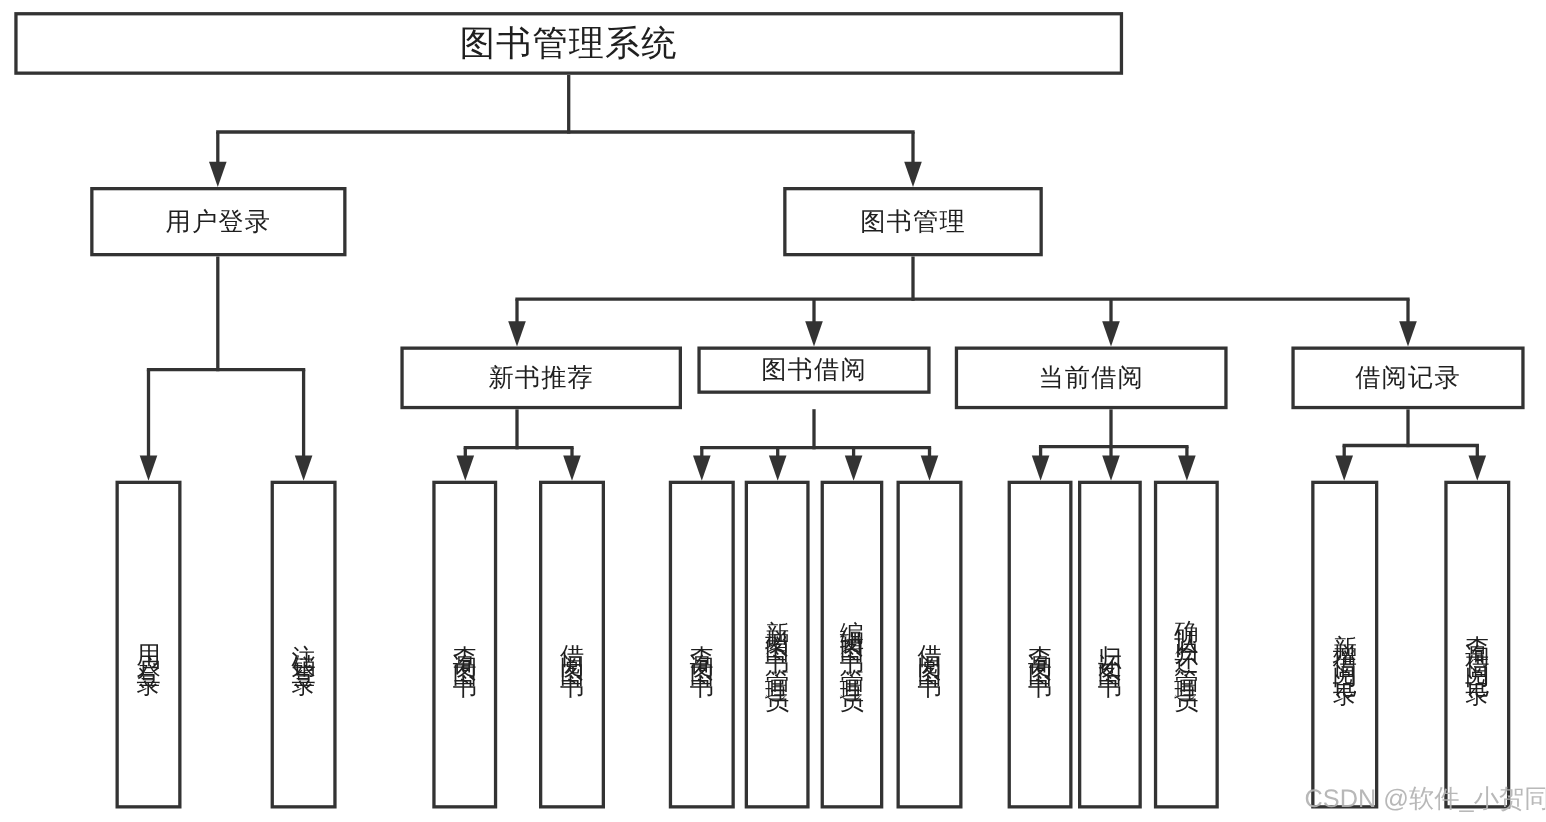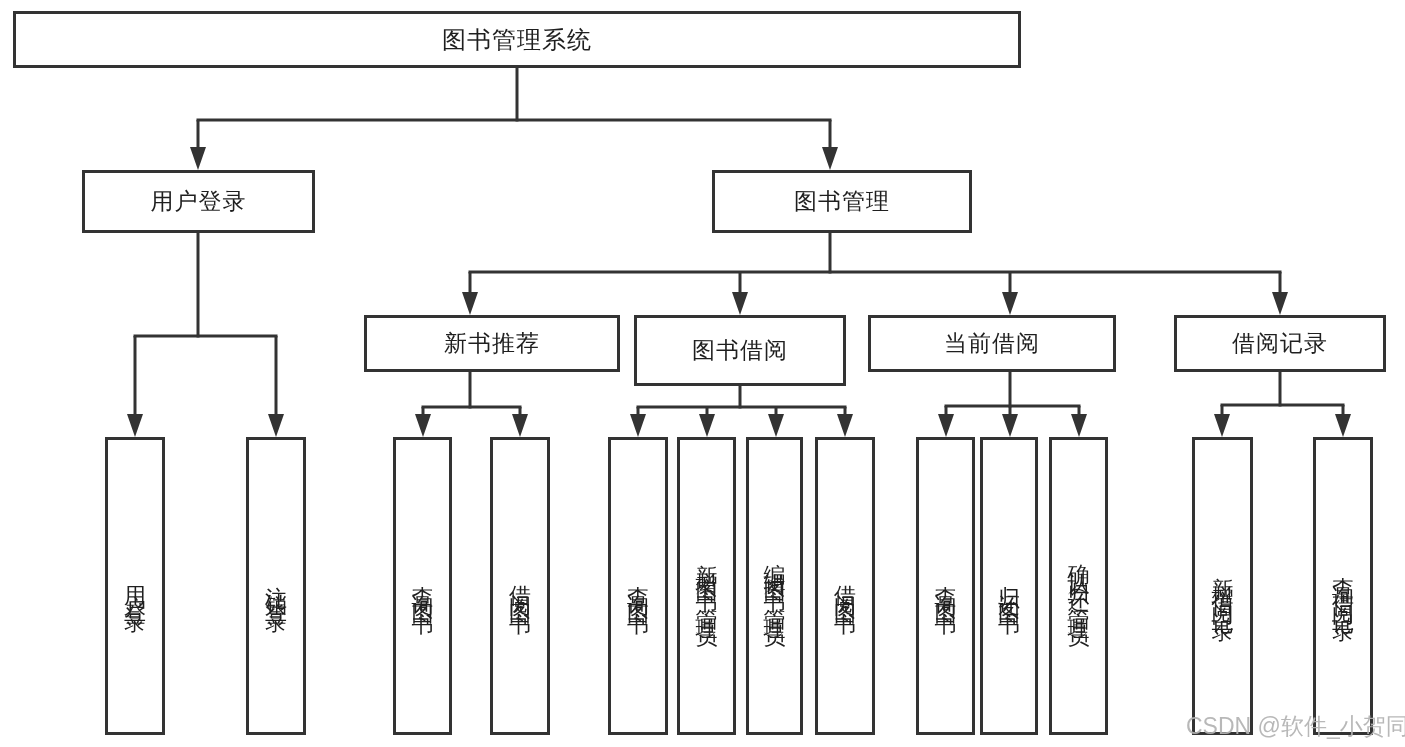--- a/index.html
+++ b/index.html
@@ -21,21 +21,21 @@
   .node{
     position:absolute;
     box-sizing:border-box;
     border:3px solid var(--line);
     background:var(--bg);
     display:flex;align-items:center;justify-content:center;
     font-size:23px;
     letter-spacing:1px;
     white-space:nowrap;
   }
-  .node.root{font-size:24px;}
+  .node.root{font-size:32px;}
   .leaf{
     position:absolute;
     box-sizing:border-box;
     border:3px solid var(--line);
     background:var(--bg);
     display:flex;align-items:center;justify-content:center;
     writing-mode:vertical-rl;
     text-orientation:mixed;
     font-size:22px;
     letter-spacing:9px;
@@ -122,24 +122,24 @@
       <polygon points="1002,414 1018,414 1010,437"></polygon>
       <polygon points="1071,414 1087,414 1079,437"></polygon>
       <polygon points="1214,414 1230,414 1222,437"></polygon>
       <polygon points="1335,414 1351,414 1343,437"></polygon>
     </g>
   </svg>
 
   <div class="node root" style="left:13px;top:11px;width:1008px;height:57px;">图书管理系统</div>
 
   <div class="node" style="left:82px;top:170px;width:233px;height:63px;">用户登录</div>
-  <div class="node" style="left:712px;top:170px;width:260px;height:63px;">图书管理</div>
+  <div class="node" style="left:712px;top:170px;width:236px;height:63px;">图书管理</div>
 
   <div class="node" style="left:364px;top:315px;width:256px;height:57px;">新书推荐</div>
-  <div class="node" style="left:634px;top:315px;width:212px;height:71px;">图书借阅</div>
+  <div class="node" style="left:634px;top:315px;width:212px;height:43px;">图书借阅</div>
   <div class="node" style="left:868px;top:315px;width:248px;height:57px;">当前借阅</div>
   <div class="node" style="left:1174px;top:315px;width:212px;height:57px;">借阅记录</div>
 
   <div class="leaf" style="left:105px;top:437px;width:60px;height:298px;">用户登录</div>
   <div class="leaf" style="left:246px;top:437px;width:60px;height:298px;">注销登录</div>
 
   <div class="leaf" style="left:393px;top:437px;width:59px;height:298px;">查询图书</div>
   <div class="leaf" style="left:490px;top:437px;width:60px;height:298px;">借阅图书</div>
 
   <div class="leaf" style="left:608px;top:437px;width:60px;height:298px;">查询图书</div>

